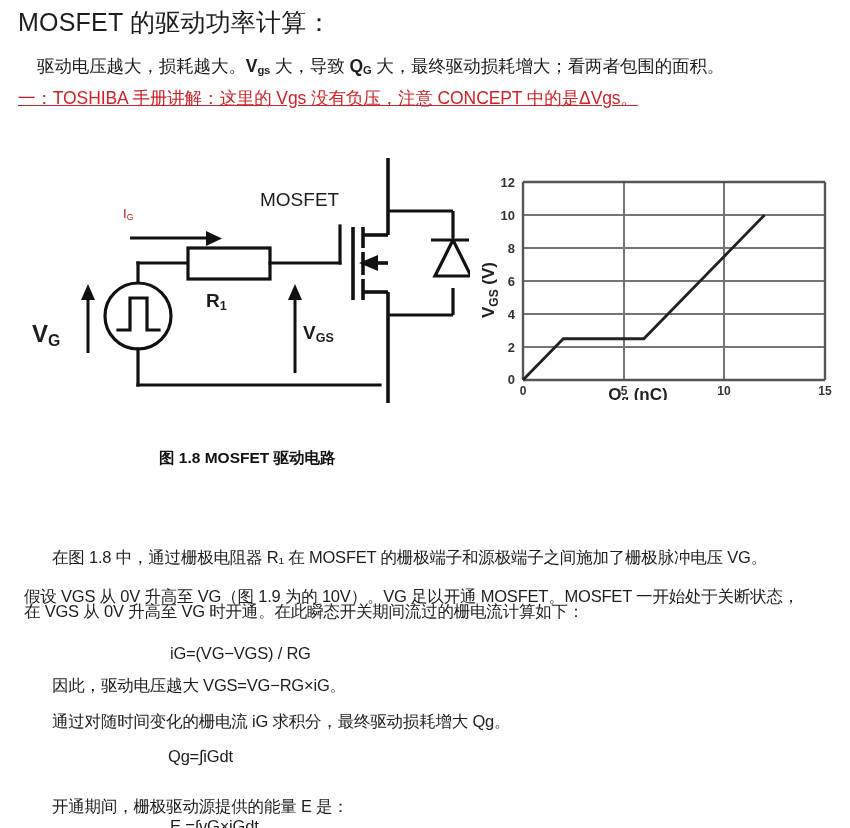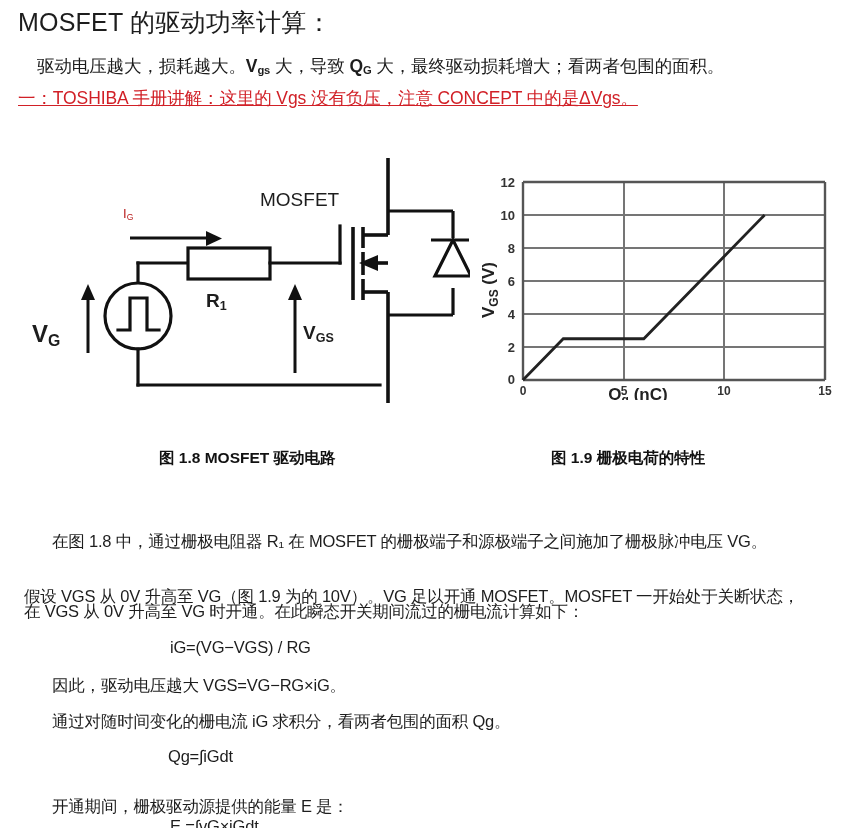--- a/index.html
+++ b/index.html
@@ -71,24 +71,24 @@
   .body-block { position: absolute; left: 0; top: 515px; width: 850px; }
   .p {
     font-size: 16.5px;
     color: #1d1d1d;
     line-height: 1;
     white-space: nowrap;
     position: absolute;
     letter-spacing: -0.2px;
   }
 
-  .r1 { top: 18px;  left: 52px; }
+  .r1 { top: 34px;  left: 52px; }
   .r2 { top: 53px;  left: 24px; margin-top: 20px; }
   .r3 { top: 88px;  left: 24px; }
-  .r4 { top: 124px; left: 170px; }
+  .r4 { top: 130px; left: 170px; }
   .r5 { top: 162px; left: 52px; }
   .r6 { top: 198px; left: 52px; }
   .r7 { top: 233px; left: 168px; }
   .r8 { top: 283px; left: 52px; }
   .r9 { top: 303px; left: 170px; }
 
   
   .watermark {
     position: absolute;
     right: 22px; bottom: 18px;
@@ -238,28 +238,27 @@
           <tspan>Q</tspan><tspan dy="4" font-size="12">g</tspan><tspan dy="-4"> (nC)</tspan>
         </text>
         <text transform="translate(16,140) rotate(-90)" font-family="Liberation Sans, sans-serif" font-size="17" font-weight="bold" fill="#222" text-anchor="middle">
           <tspan>V</tspan><tspan dy="4" font-size="12">GS</tspan><tspan dy="-4"> (V)</tspan>
         </text>
       </svg>
     </div>
   </div>
 
   <div class="caption caption-left">图 1.8 MOSFET 驱动电路</div>
-  <div class="caption caption-right">图 1.9  栅极电荷的特性</div>
 
   <div class="body-block">
     <div class="p r1">在图 1.8 中，通过栅极电阻器 R₁ 在 MOSFET 的栅极端子和源极端子之间施加了栅极脉冲电压 VG。</div>
     <div class="p r2">假设 VGS 从 0V 升高至 VG（图 1.9 为的 10V）。VG 足以开通 MOSFET。MOSFET 一开始处于关断状态，</div>
     <div class="p r3">在 VGS 从 0V 升高至 VG 时开通。在此瞬态开关期间流过的栅电流计算如下：</div>
     <div class="p r4">iG=(VG−VGS) / RG</div>
     <div class="p r5">因此，驱动电压越大 VGS=VG−RG×iG。</div>
-    <div class="p r6">通过对随时间变化的栅电流 iG 求积分，看两者包围的面积 Qg。</div>
+    <div class="p r6">通过对随时间变化的栅电流 iG 求积分，最终驱动损耗增大 Qg。</div>
     <div class="p r7">Qg=∫iGdt</div>
     <div class="p r8">开通期间，栅极驱动源提供的能量 E 是：</div>
     <div class="p r9">E =∫vG×iGdt</div>
   </div>
 
 
 </div>
 
 </body></html>

